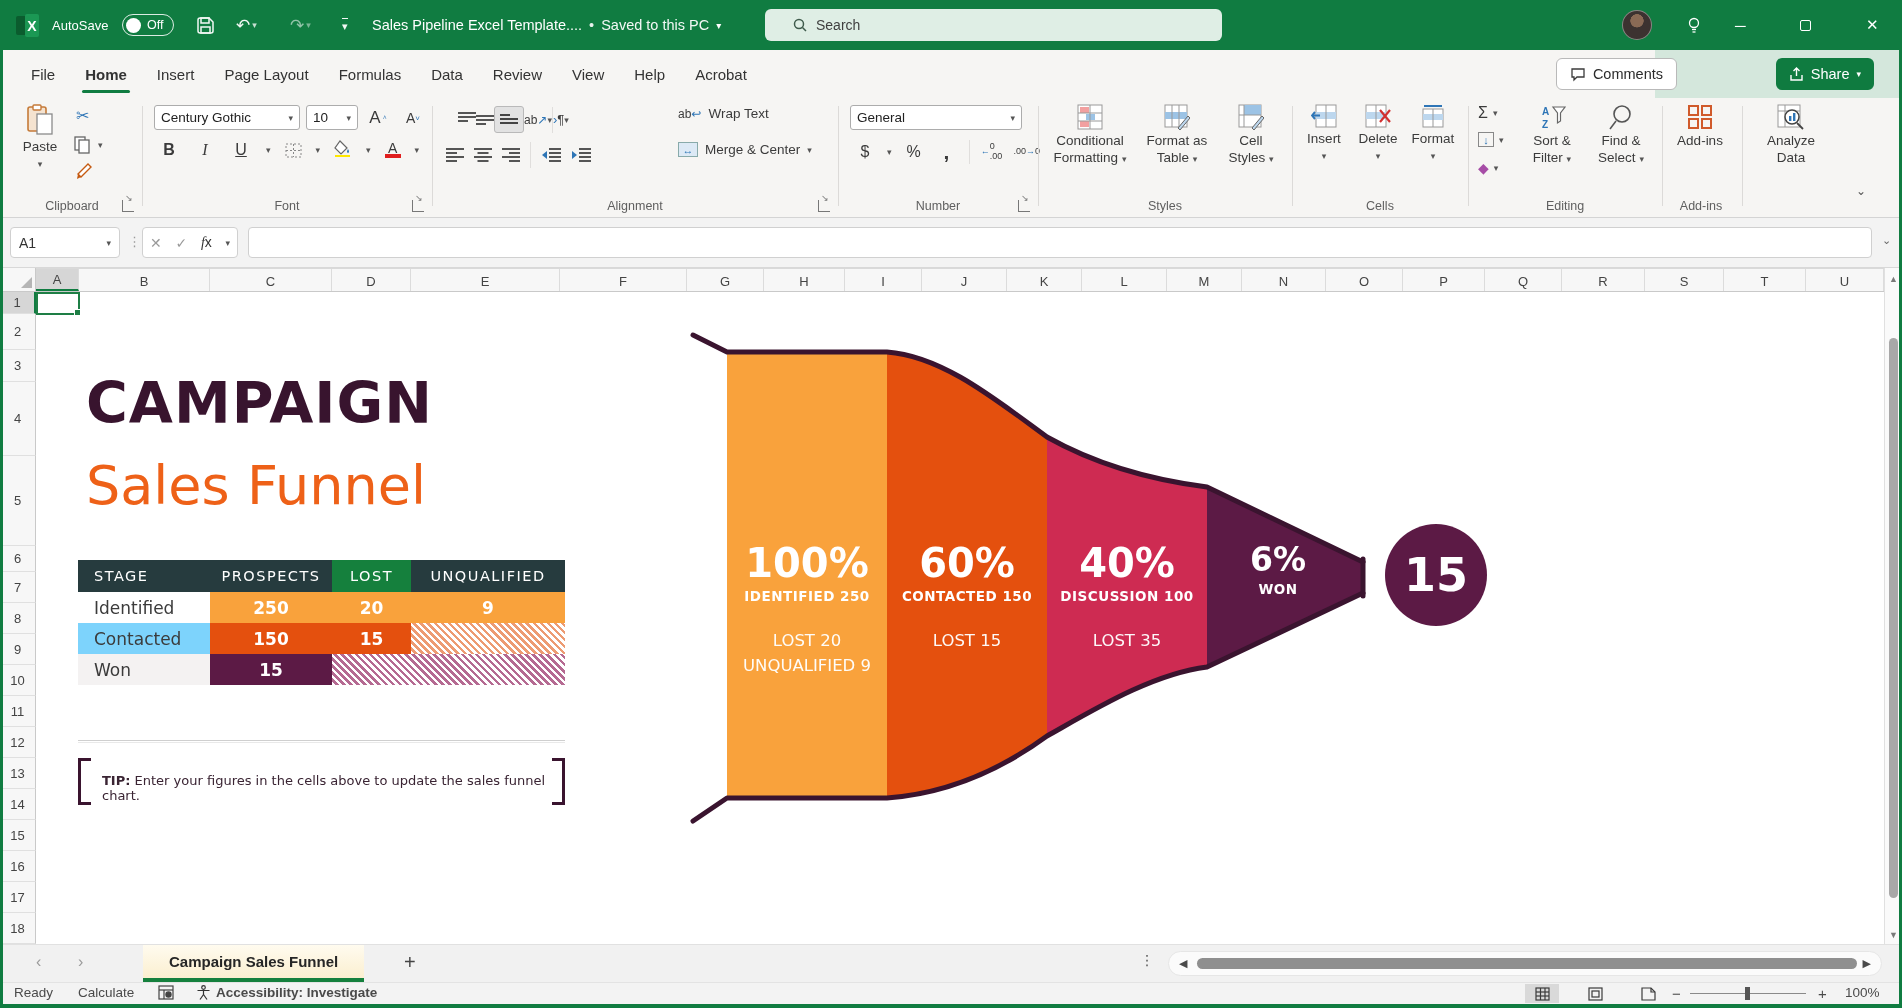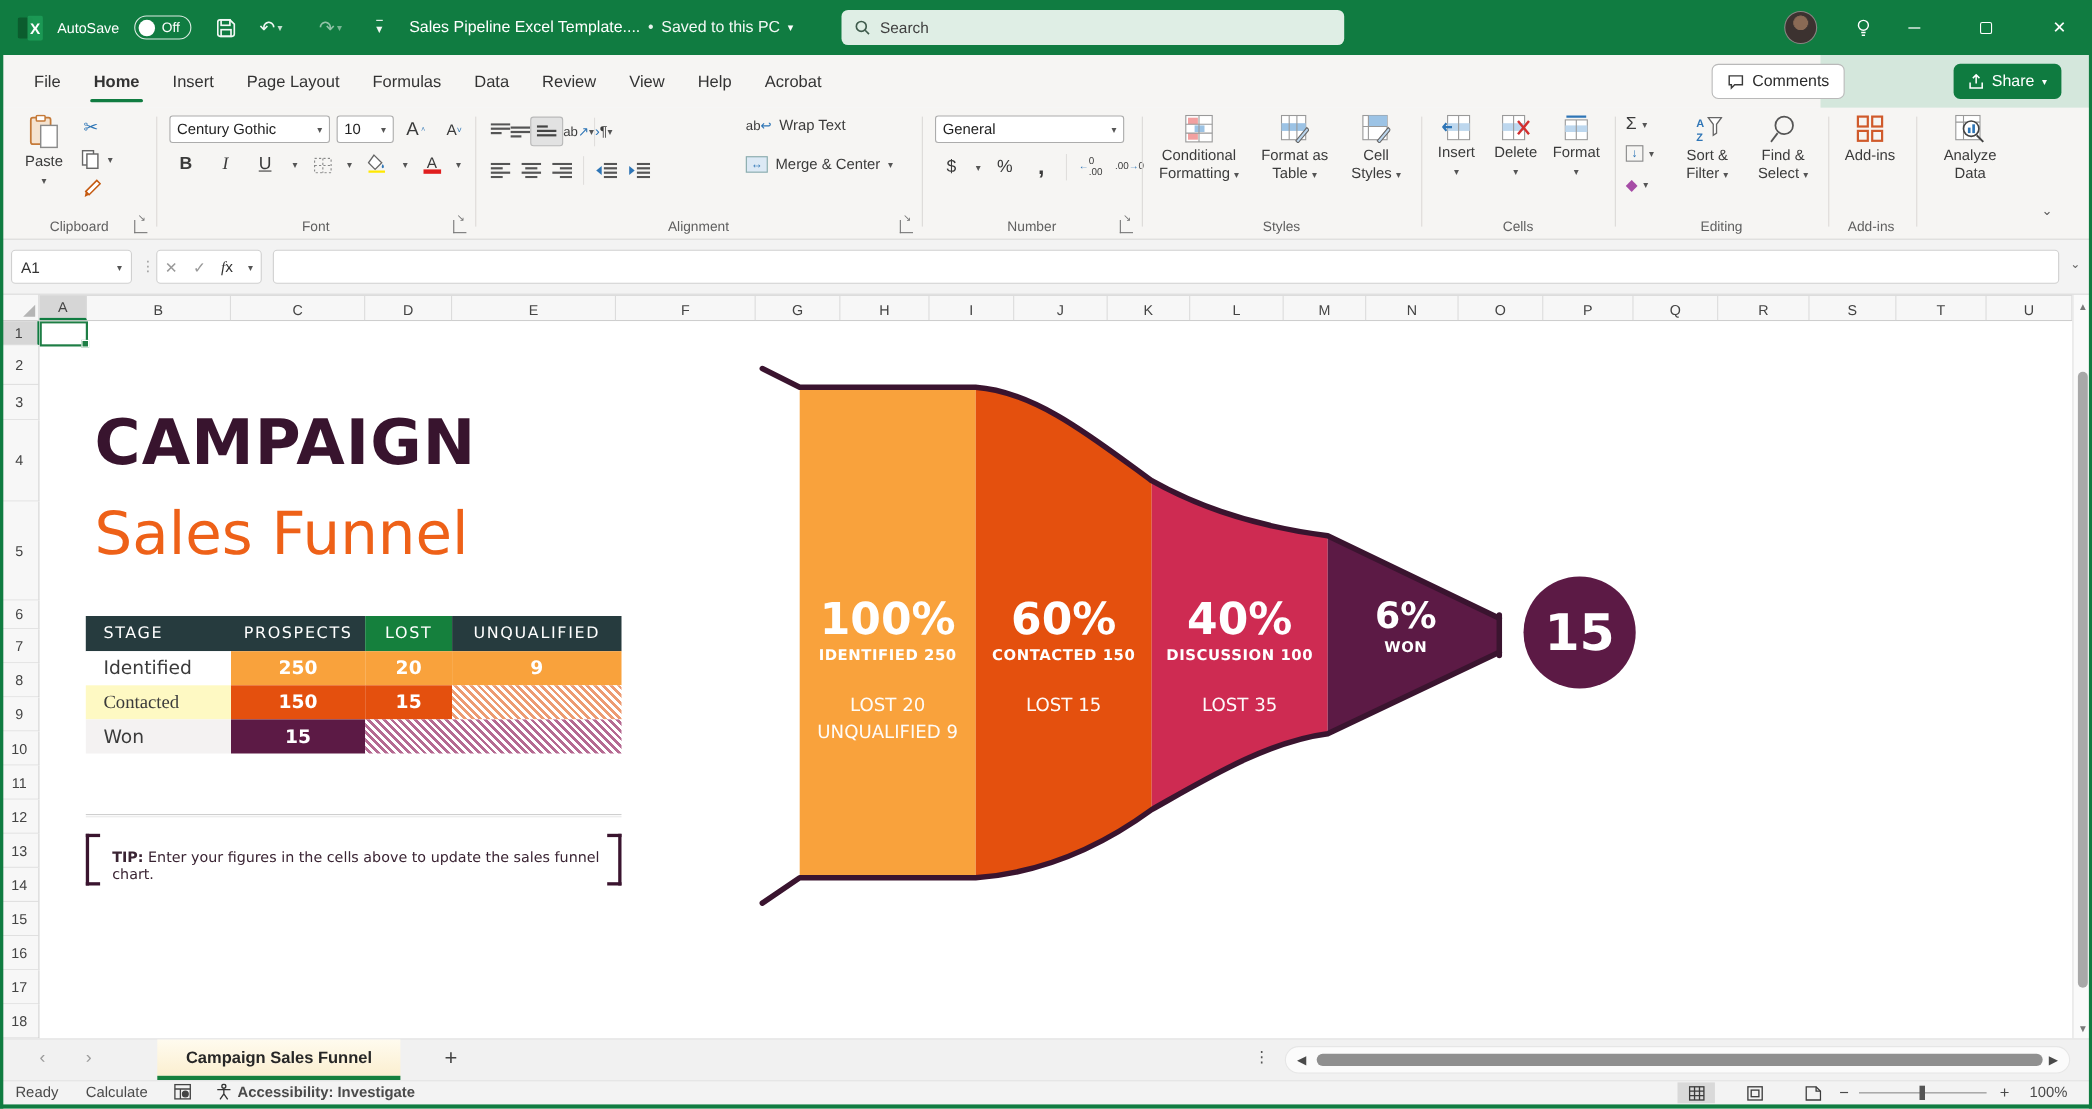--- a/index.html
+++ b/index.html
@@ -8,21 +8,21 @@
   .abs { position:absolute; }
 
   
   #titlebar { position:absolute; left:0; top:0; width:1902px; height:50px; background:#107C41; color:#fff; }
   #titlebar .tb-item { position:absolute; top:0; height:50px; display:flex; align-items:center; color:#fff; }
   .autosave-pill { border:1px solid rgba(255,255,255,.85); border-radius:12px; height:22px; display:flex; align-items:center; padding:0 10px 0 3px; gap:6px; font-size:12.5px; }
   .autosave-knob { width:15px; height:15px; border-radius:50%; background:#fff; }
   .qat-btn { font-size:17px; opacity:.95; display:flex; align-items:center; gap:2px; }
   .qat-btn .mini { font-size:9px; opacity:.8; }
   .dim { opacity:.55; }
-  #search-box { position:absolute; left:765px; top:9px; width:457px; height:32px; background:#DFEEE5; border-radius:6px; display:flex; align-items:center; padding:0 12px; gap:9px; color:#3f3f3f; font-size:14px; }
+  #search-box { position:absolute; left:765px; top:9px; width:457px; height:32px; background:#DFEEE5; border-radius:6px; display:flex; align-items:center; padding:0 28px; gap:9px; color:#3f3f3f; font-size:14px; }
   .win-glyph { font-size:15px; }
   .max-box { width:11px; height:11px; border:1.4px solid #fff; border-radius:2px; }
   #avatar { width:30px; height:30px; border-radius:50%; background:radial-gradient(circle at 50% 35%, #8a6a55 0 28%, #3c3230 30% 100%); border:1px solid rgba(255,255,255,.4); }
 
   
   #tabrow { position:absolute; left:0; top:50px; width:1902px; height:48px; background:#F6F5F3; }
   #tabrow .accent { position:absolute; right:0; top:0; width:247px; height:48px; background:#D4E7DC; }
   #ribbon-tabs { position:absolute; left:16px; top:0; height:48px; display:flex; align-items:center; }
   .rtab { padding:0 15px; font-size:15px; color:#333; height:48px; display:flex; align-items:center; position:relative; }
   .rtab.active { font-weight:700; }
@@ -286,21 +286,21 @@
         <span style="display:block; width:16px; height:4px; background:#E01E1E"></span>
       </span>
       <span class="chev">▾</span>
     </div>
     <div class="glabel">Font</div>
     <div class="launcher"></div>
   </div>
   <div class="rgsep" style="left:432px"></div>
 
   <div class="rgroup" style="left:436px; width:398px">
-    <div class="rowline" style="left:10px; top:8px; gap:0">
+    <div class="rowline" style="left:22px; top:8px; gap:0">
       <svg width="18" height="15">
           <g fill="#555">
             <rect y="0" width="18" height="2"></rect>
             <rect y="4" width="18" height="2"></rect>
             <rect y="8" width="10" height="2"></rect>
           </g>
         </svg>
       <svg width="18" height="15">
           <g fill="#555">
             <rect y="3" width="18" height="2"></rect>
@@ -610,21 +610,21 @@
         <div class="t-cell t-head" style="width: 79px; background: #15803d; justify-content: center;">LOST</div>
         <div class="t-cell t-head" style="width: 154px; background: rgb(38, 59, 62); justify-content: center;">UNQUALIFIED</div>
       </div>
       <div class="t-row" style="height: 31px;">
         <div class="t-cell t-stage" style="width: 132px; background: rgb(255, 255, 255);">Identified</div>
         <div class="t-cell t-val" style="width: 122px; background: rgb(249, 162, 60);">250</div>
         <div class="t-cell t-val" style="width: 79px; background: rgb(249, 162, 60);">20</div>
         <div class="t-cell t-val" style="width: 154px; background: rgb(249, 162, 60);">9</div>
       </div>
       <div class="t-row" style="height: 31px;">
-        <div class="t-cell t-stage" style="width: 132px; background: #fef9c3; font-family: Liberation Serif, serif;">Contacted</div>
+        <div class="t-cell t-stage" style="width: 132px; background: #7dd3fc;">Contacted</div>
         <div class="t-cell t-val" style="width: 122px; background: rgb(228, 80, 14);">150</div>
         <div class="t-cell t-val" style="width: 79px; background: rgb(228, 80, 14);">15</div>
         <div class="t-cell" style="width: 154px; background: repeating-linear-gradient(45deg, rgb(255, 255, 255) 0px, rgb(255, 255, 255) 2.5px, rgb(237, 155, 114) 2.5px, rgb(237, 155, 114) 5px);"></div>
       </div>
       <div class="t-row" style="height: 31px;">
         <div class="t-cell t-stage" style="width: 132px; background: rgb(244, 242, 242);">Won</div>
         <div class="t-cell t-val" style="width: 122px; background: rgb(92, 26, 69);">15</div>
         <div class="t-cell" style="width: 233px; background: repeating-linear-gradient(45deg, rgb(255, 255, 255) 0px, rgb(255, 255, 255) 2.5px, rgb(181, 106, 146) 2.5px, rgb(181, 106, 146) 5px);"></div>
       </div>
     </div>

